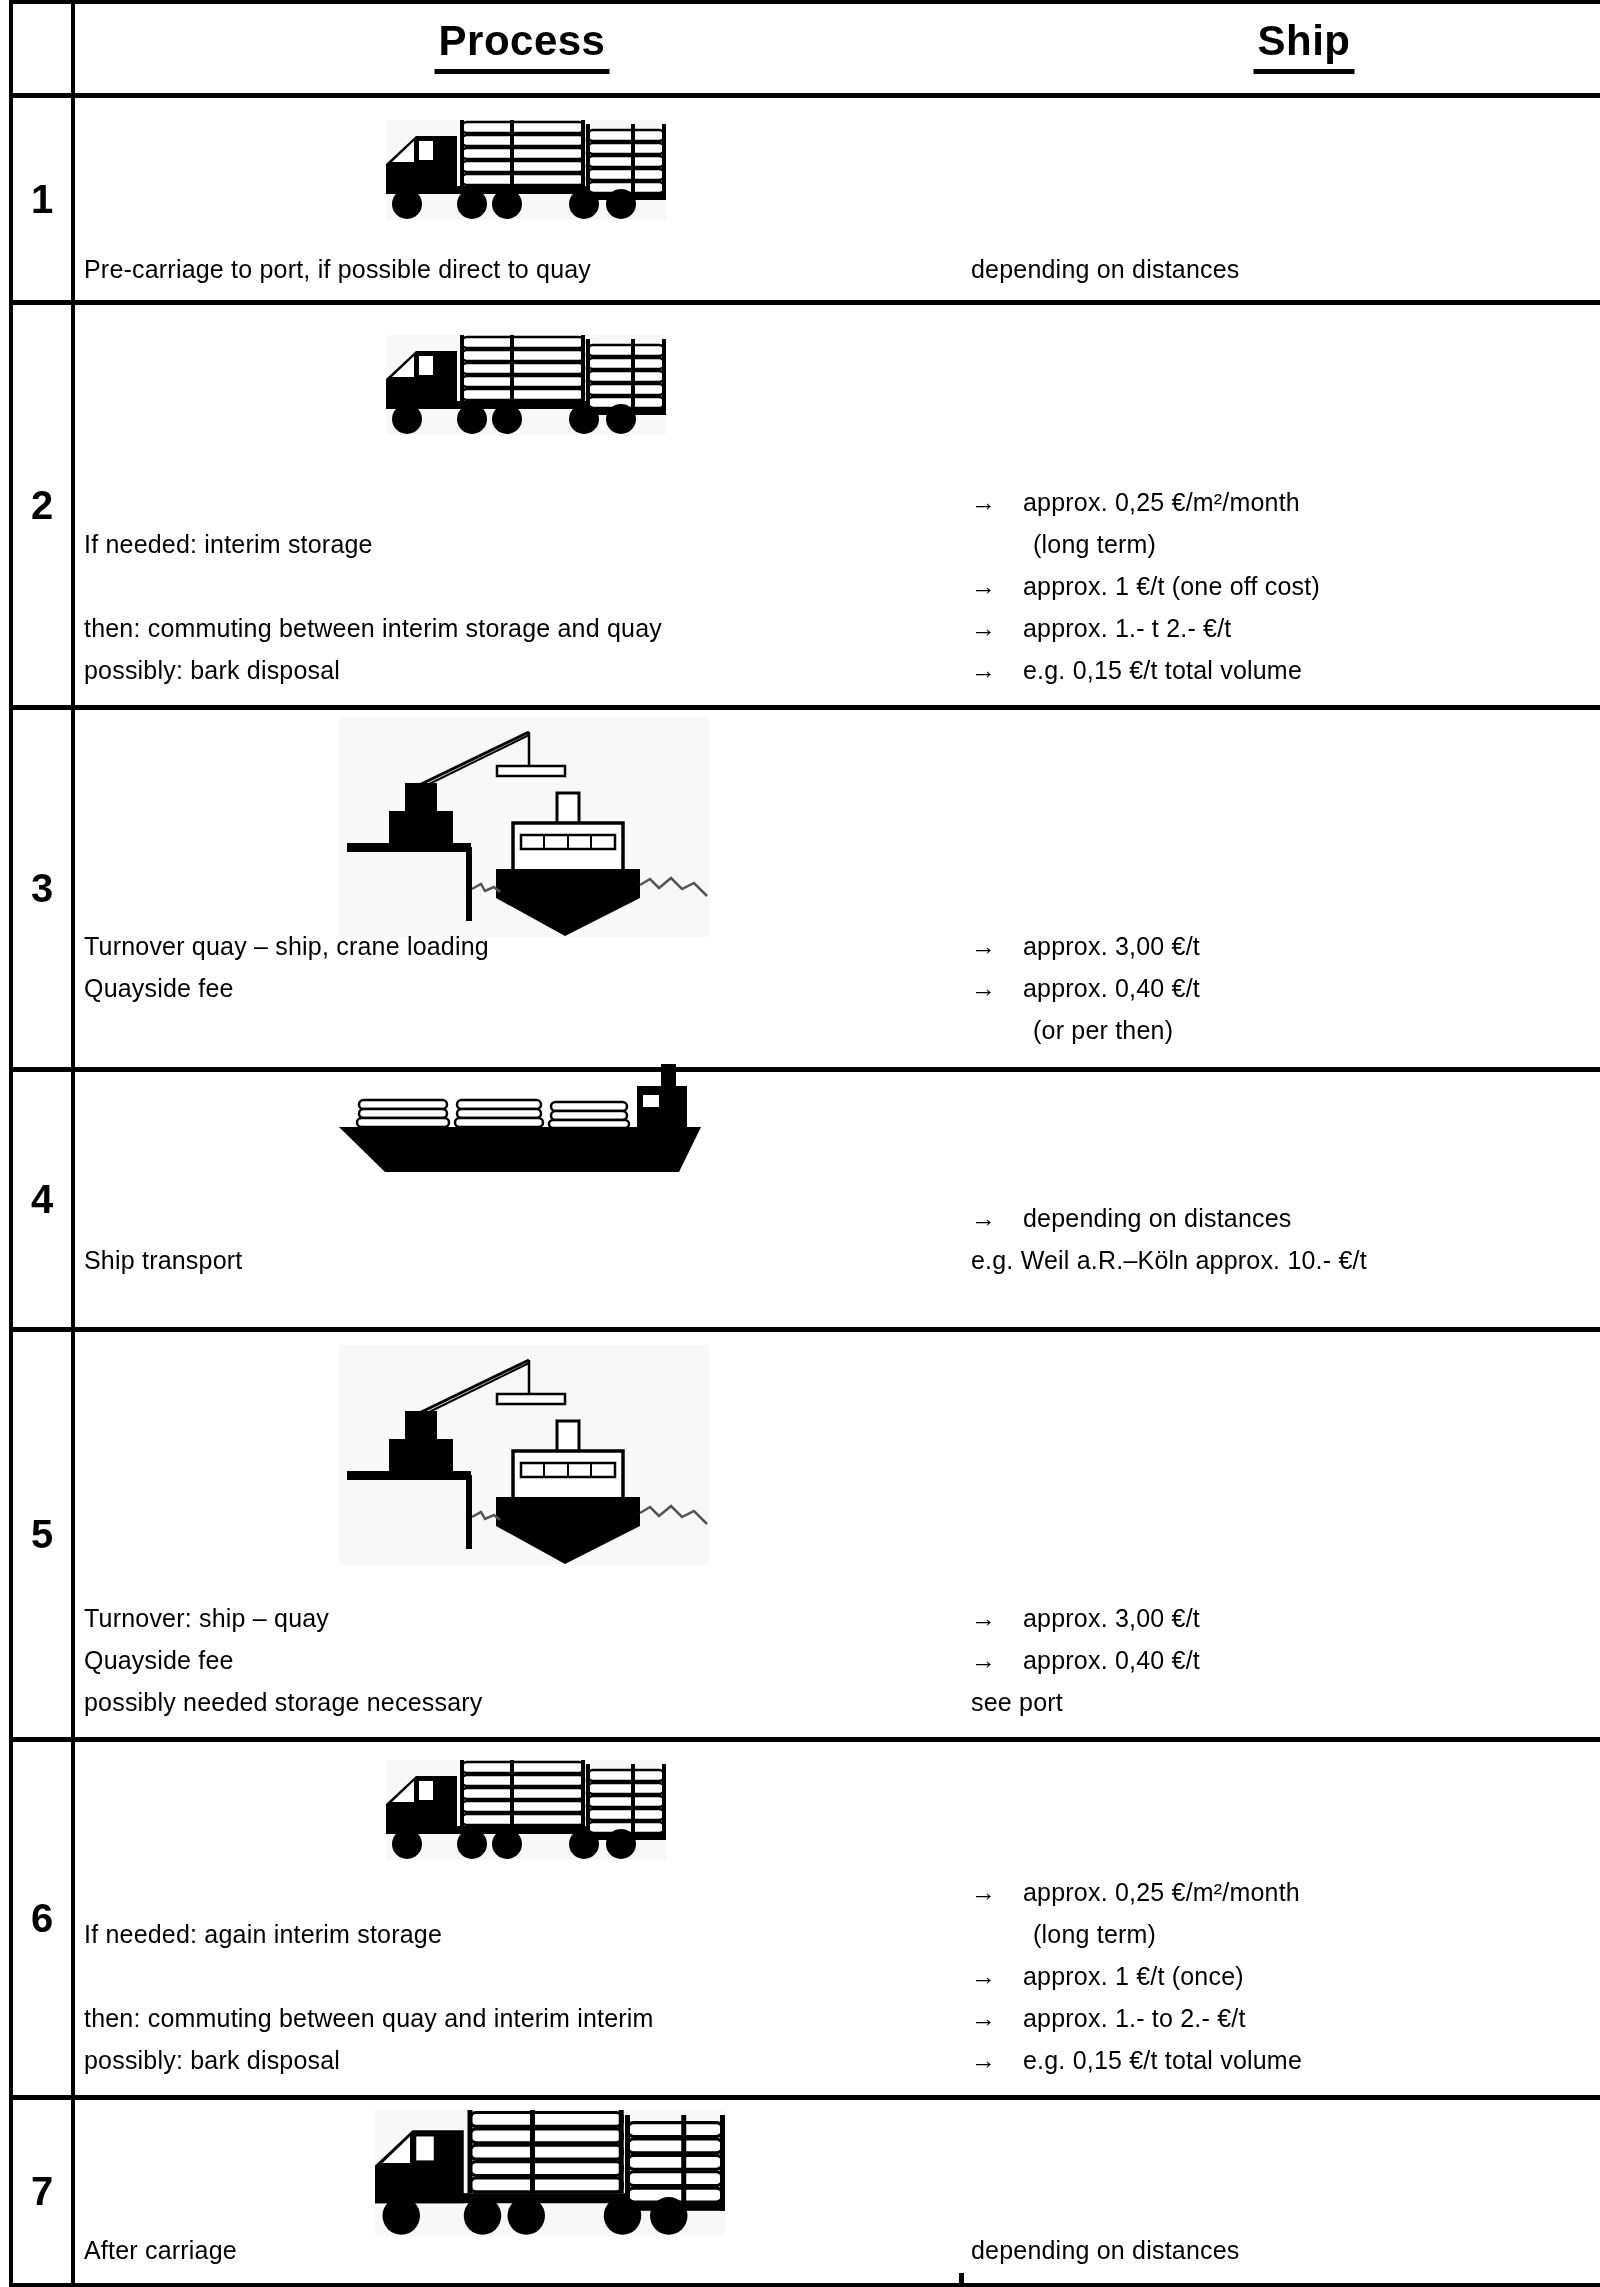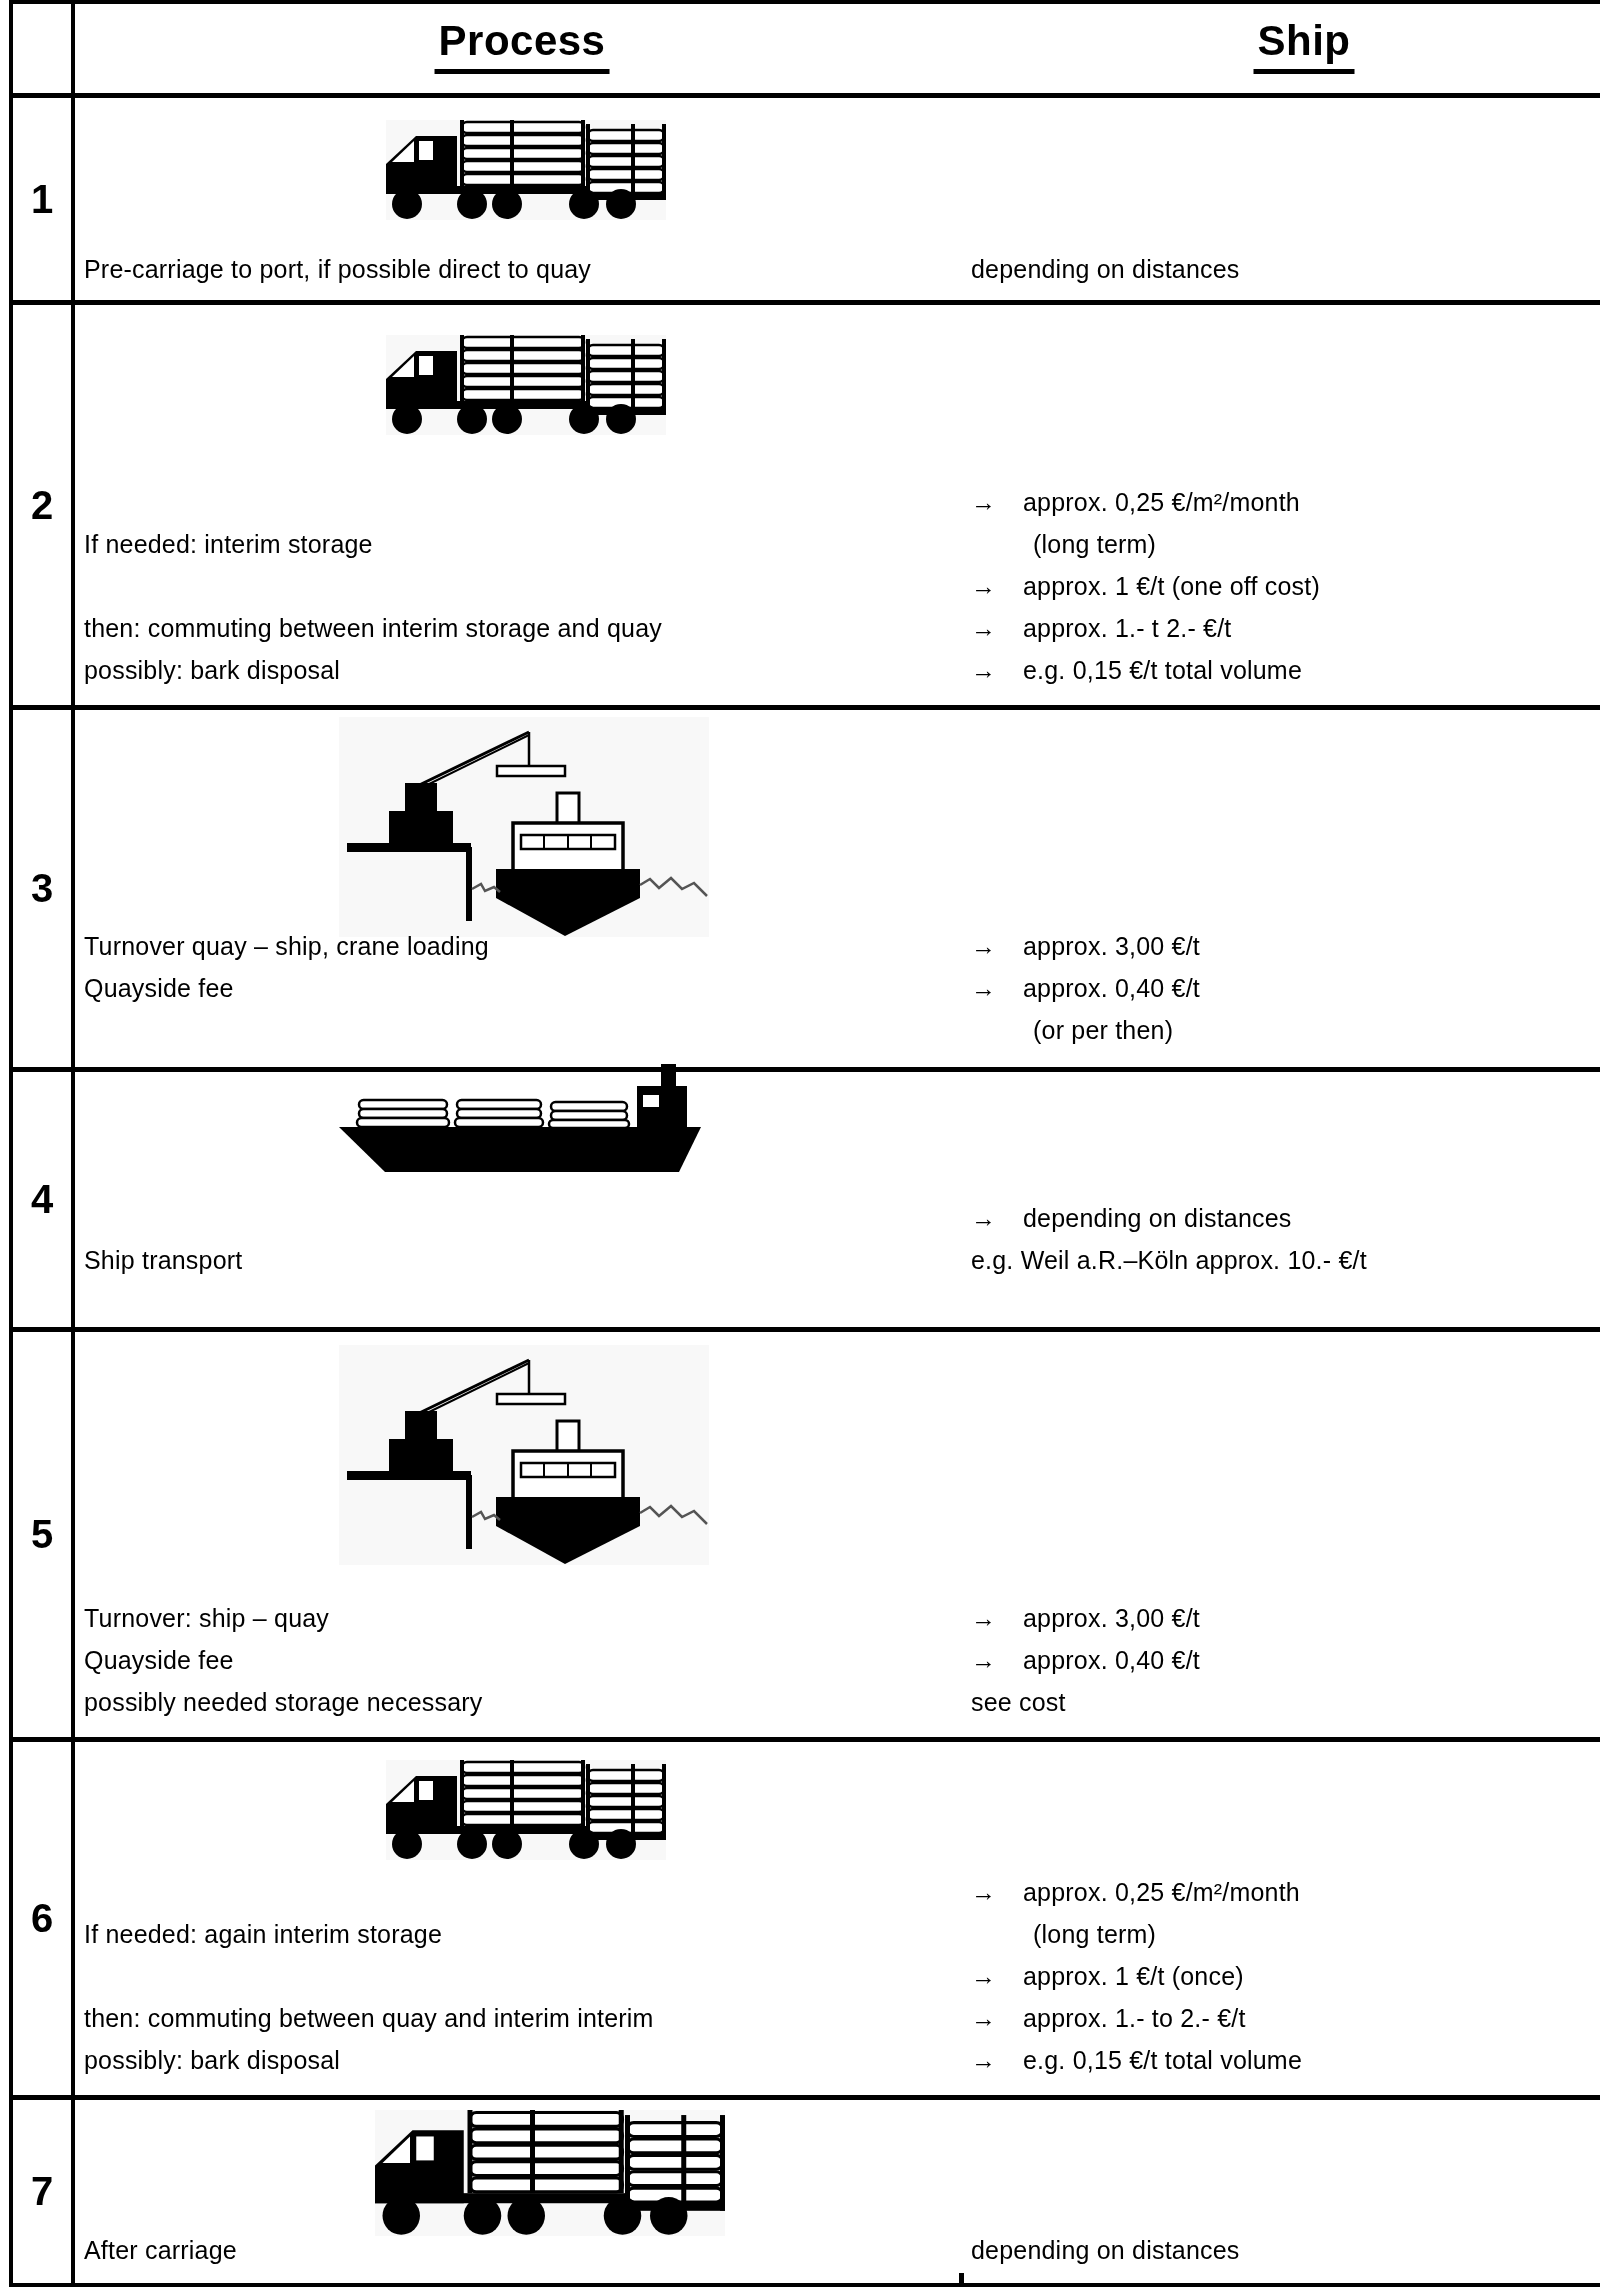--- a/index.html
+++ b/index.html
@@ -284,21 +284,21 @@
   </svg>
 </div>
       <div class="process">
               <div class="p-line">Turnover: ship – quay</div>
               <div class="p-line">Quayside fee</div>
               <div class="p-line">possibly needed storage necessary</div>
             </div>
       <div class="costs">
               <div class="c-line"><span class="arrow">→</span>approx. 3,00 €/t</div>
               <div class="c-line"><span class="arrow">→</span>approx. 0,40 €/t</div>
-              <div class="c-line">see cost</div>
+              <div class="c-line">see port</div>
             </div>
     </div>
   </div>
 
   <div class="trow brow row-6">
     <div class="num-cell">
       <span class="num">6</span>
     </div>
     <div class="content">
       <div class="icon-wrap">

